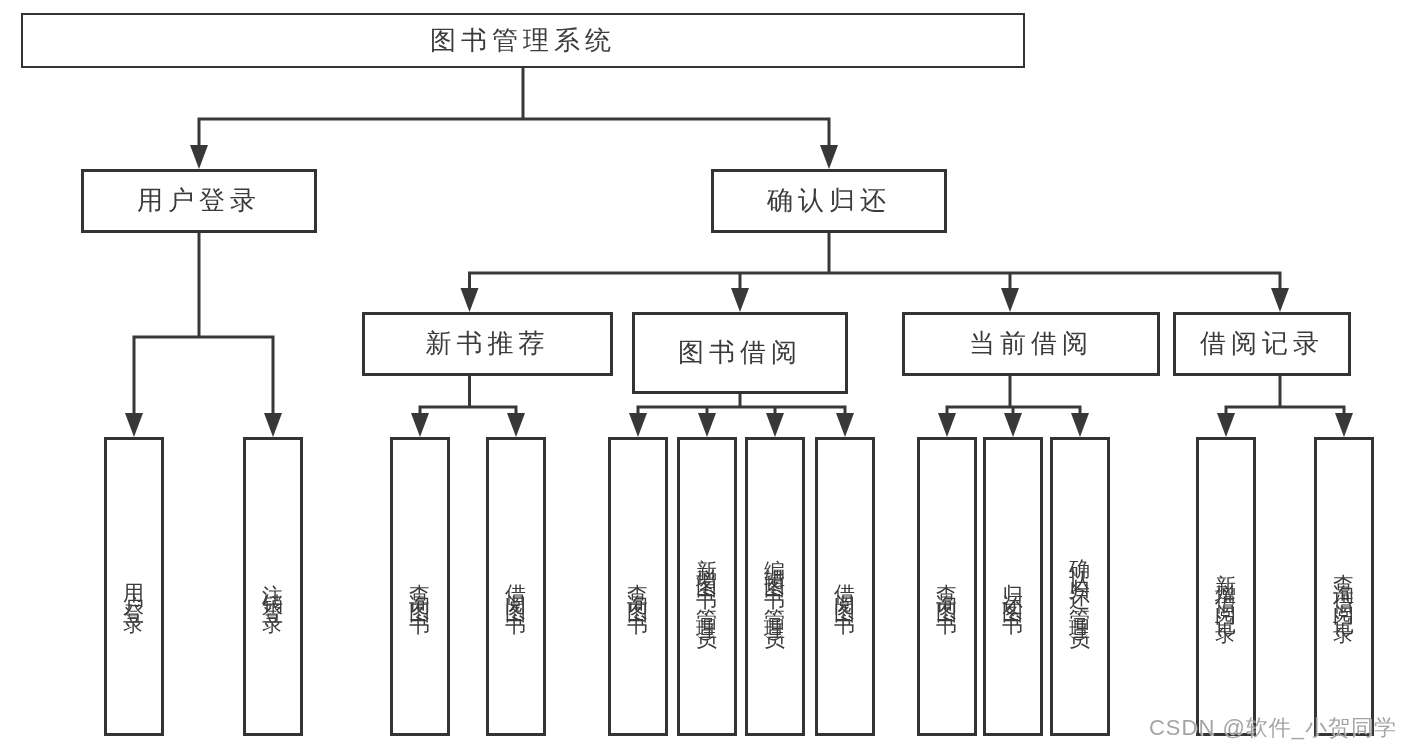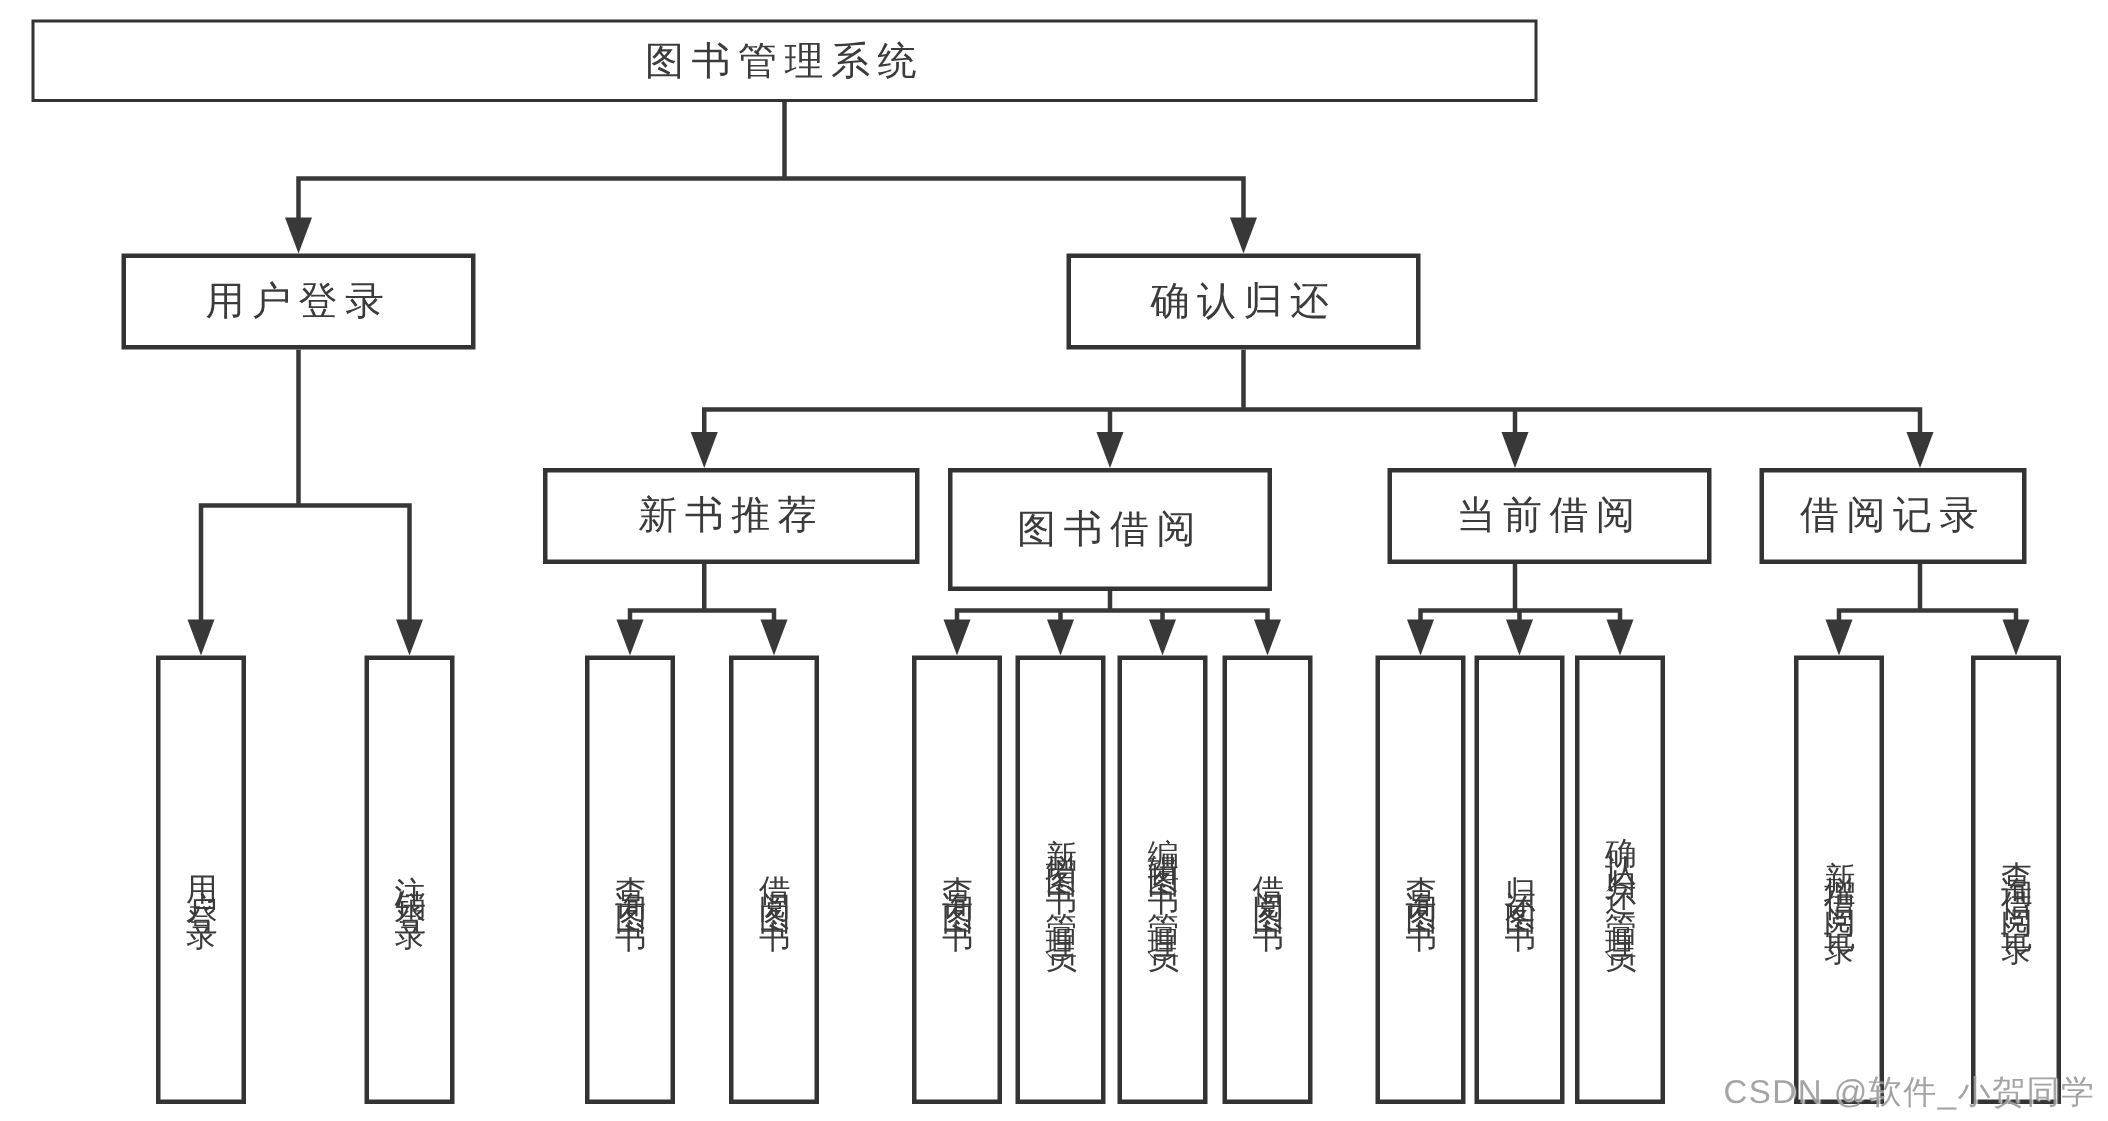--- a/index.html
+++ b/index.html
@@ -105,21 +105,21 @@
     </g>
   </svg>
 
   <div class="box root" style="left:21px;top:13px;width:1004px;height:55px">图书管理系统</div>
 
   <div class="box" style="left:81px;top:169px;width:236px;height:64px">用户登录</div>
   <div class="box" style="left:711px;top:169px;width:236px;height:64px">确认归还</div>
 
   <div class="box" style="left:362px;top:312px;width:251px;height:64px">新书推荐</div>
   <div class="box" style="left:632px;top:312px;width:216px;height:82px">图书借阅</div>
-  <div class="box" style="left:925px;top:312px;width:216px;height:64px">当前借阅</div>
+  <div class="box" style="left:902px;top:312px;width:258px;height:64px">当前借阅</div>
   <div class="box" style="left:1173px;top:312px;width:178px;height:64px">借阅记录</div>
 
   <div class="box leaf" style="left:104px;top:437px;width:60px;height:299px">用户登录</div>
   <div class="box leaf" style="left:243px;top:437px;width:60px;height:299px">注销登录</div>
 
   <div class="box leaf" style="left:390px;top:437px;width:60px;height:299px">查询图书</div>
   <div class="box leaf" style="left:486px;top:437px;width:60px;height:299px">借阅图书</div>
 
   <div class="box leaf" style="left:608px;top:437px;width:60px;height:299px">查询图书</div>
   <div class="box leaf" style="left:677px;top:437px;width:60px;height:299px">新增图书（管理员）</div>

